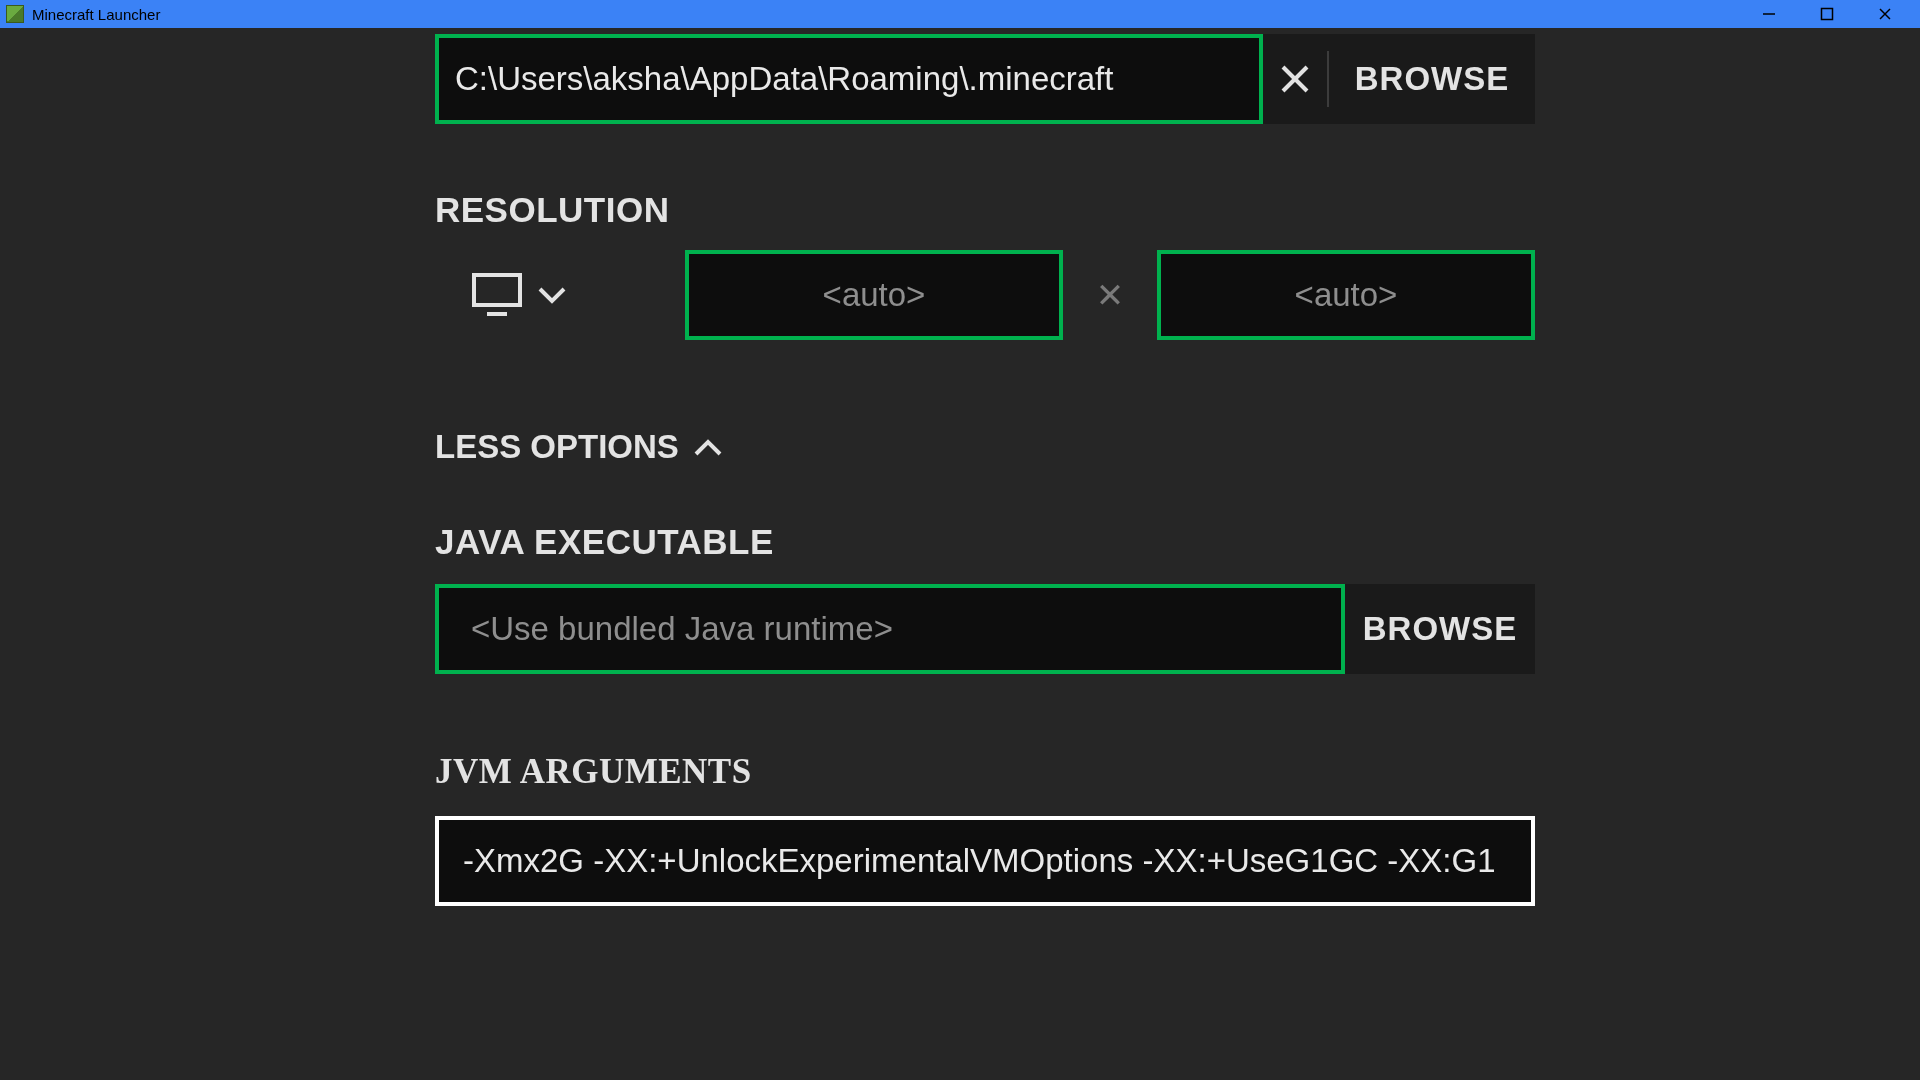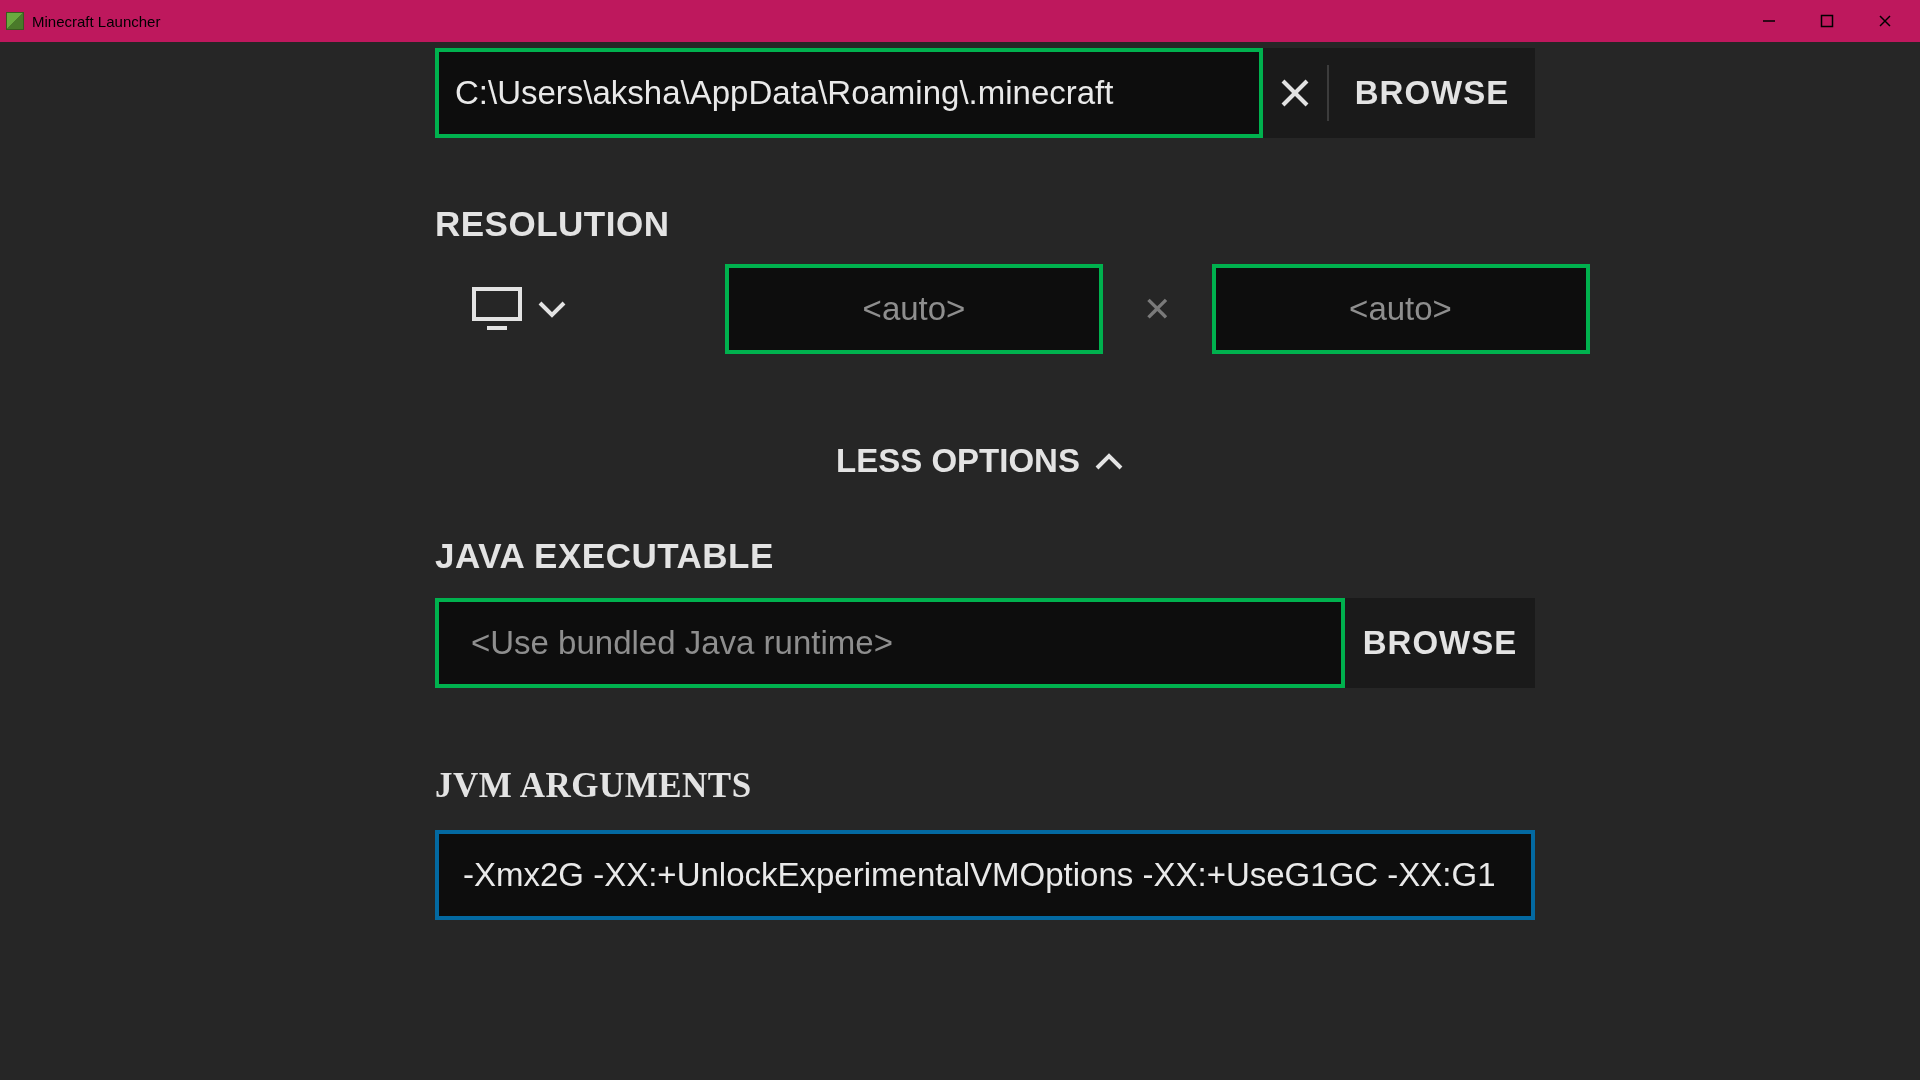--- a/index.html
+++ b/index.html
@@ -5,22 +5,22 @@
     * { margin: 0; padding: 0; box-sizing: border-box; }
     body {
       font-family: "Segoe UI", Arial, sans-serif;
       background: #262626;
       color: #fff;
       width: 1920px;
       height: 1080px;
       overflow: hidden;
     }
     .titlebar {
-      height: 42px;
-      background: #be185d;
+      height: 28px;
+      background: #3b82f6;
       color: #000;
       display: flex;
       align-items: center;
       padding: 0 6px;
       font-size: 15px;
     }
     .titlebar .app-icon {
       width: 18px;
       height: 18px;
       margin-right: 8px;
@@ -99,21 +99,20 @@
       letter-spacing: 0.5px;
       color: #e3e3e3;
     }
     .res-label { margin-top: 66px; }
 
     
     .res-row {
       display: flex;
       align-items: center;
       margin-top: 20px;
-      gap: 40px;
     }
     .res-preset {
       display: flex;
       align-items: center;
       gap: 14px;
       margin-left: 36px;
       margin-right: 118px;
       color: #e0e0e0;
     }
     .res-preset svg { display: block; }
@@ -130,21 +129,21 @@
     .res-x {
       width: 112px;
       text-align: center;
       font-size: 34px;
       color: #7a7a7a;
     }
 
     
     .less-options {
       display: flex;
-      justify-content: center;
+      justify-content: flex-start;
       margin-top: 88px;
       padding-right: 10px;
     }
     .less-options-inner {
       display: flex;
       align-items: center;
       gap: 14px;
       font-size: 33px;
       font-weight: 800;
       color: #e3e3e3;
@@ -181,21 +180,21 @@
       color: #e3e3e3;
     }
 
     .jvm-label { margin-top: 78px; font-family: Liberation Serif, serif; }
 
     .jvm-input {
       display: block;
       width: 1100px;
       height: 90px;
       margin-top: 24px;
-      border: 4px solid #0369a1;
+      border: 4px solid #ffffff;
       background: #0d0d0d;
       color: #e9e9e9;
       font-size: 33px;
       padding: 0 24px;
       outline: none;
     }
     input::placeholder { color: #8e8e8e; }
   </style>
 </head>
 <body>

